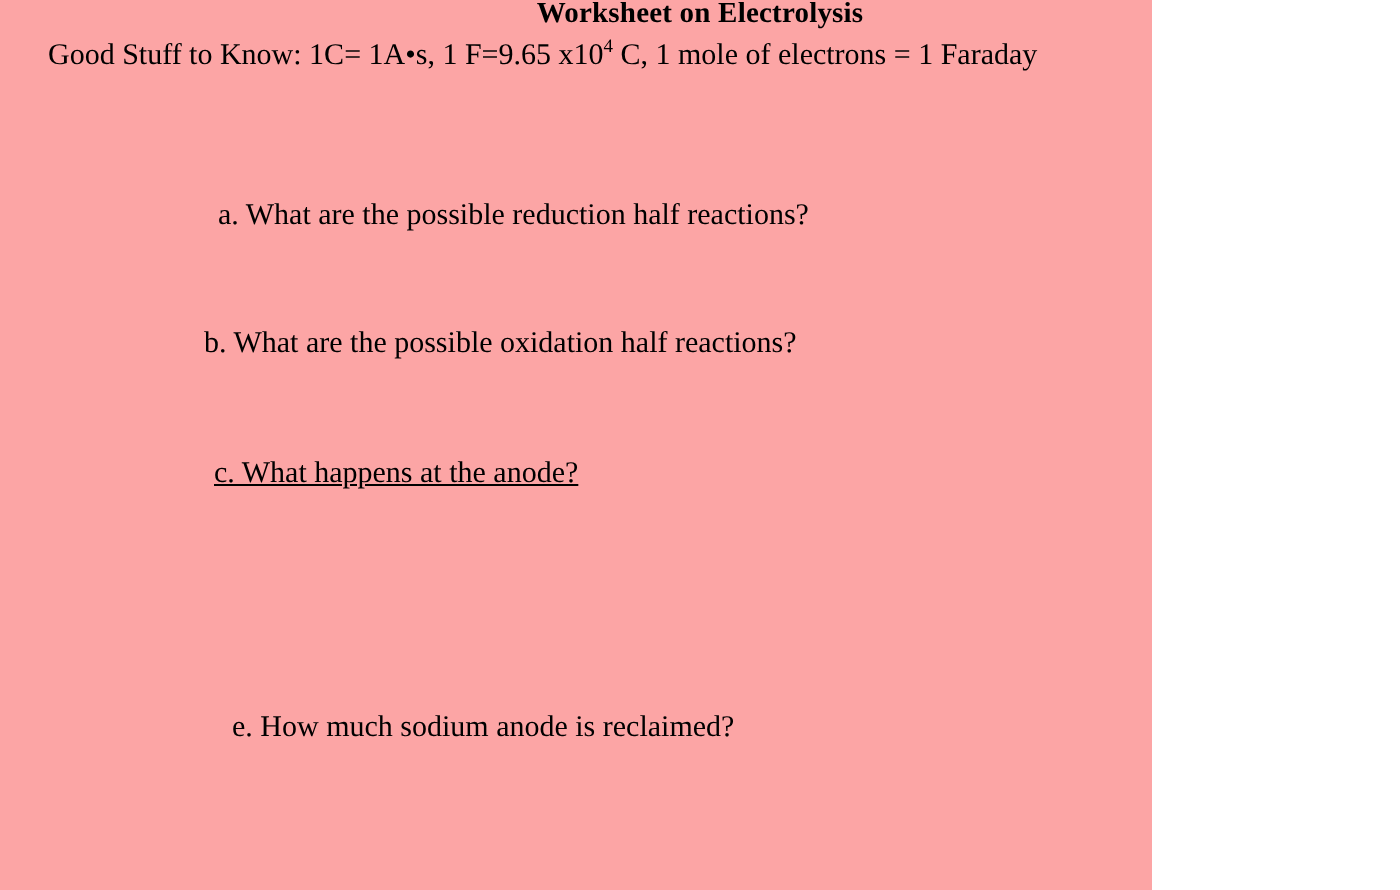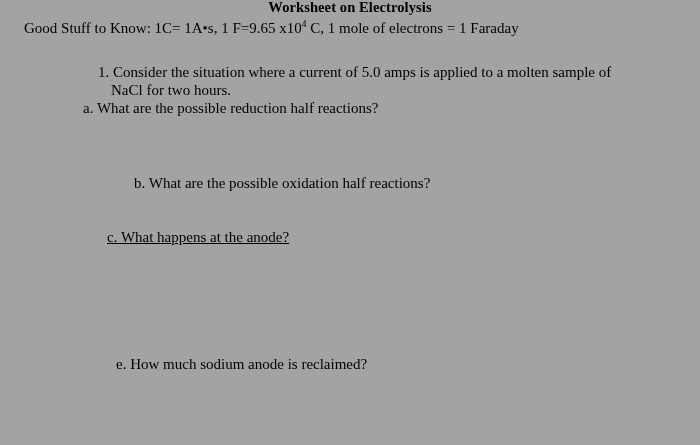--- a/index.html
+++ b/index.html
@@ -11,23 +11,23 @@
     height: 445px;
     background: #ffffff;
     color: #000000;
     font-family: "Liberation Serif", "DejaVu Serif", serif;
     -webkit-font-smoothing: antialiased;
     overflow: hidden;
   }
 
   .page {
     position: relative;
-    width: 700px;
+    width: 576px;
     height: 445px;
-    background: #a3a3a3;
+    background: #fca5a5;
   }
 
   
   .doc-title {
     position: absolute;
     left: 0;
     top: -1px;
     width: 700px;
     text-align: center;
     font-size: 14.5px;
@@ -70,39 +70,38 @@
     line-height: 18px;
     white-space: nowrap;
   }
 
   .subitem .sub {
     font-size: 10px;
     vertical-align: sub;
     line-height: 0;
   }
 
-  .item-a { left: 83px;  top: 99px;  }
-  .item-b { left: 102px; top: 174px; margin-left: 32px; }
+  .item-a { left: 109px;  top: 99px;  }
+  .item-b { left: 102px; top: 163px; }
   .item-c { left: 107px; top: 228px; text-decoration: underline; }
   .item-d { left: 111px; top: 292px; }
   .item-e { left: 116px; top: 355px; }
   .item-f { left: 120px; top: 418px; }
 </style>
 </head>
 <body>
 
 <div class="page">
 
   <div class="doc-title">Worksheet on Electrolysis</div>
 
   <div class="doc-subtitle">
     <span>Good Stuff to Know:  1C= 1A•s,  1 F=9.65 x10</span><span class="sup">4</span><span> C, 1 mole of electrons = 1 Faraday</span>
   </div>
 
-  <div class="question-block">1. Consider the situation where a current of 5.0 amps is applied to a molten sample of NaCl for two hours.</div>
 
   <div class="subitem item-a">a. What are the possible reduction half reactions?</div>
 
   <div class="subitem item-b">b. What are the possible oxidation half reactions?</div>
 
   <div class="subitem item-c">c. What happens at the anode?</div>
 
 
   <div class="subitem item-e">e. How much sodium anode is reclaimed?</div>
 

